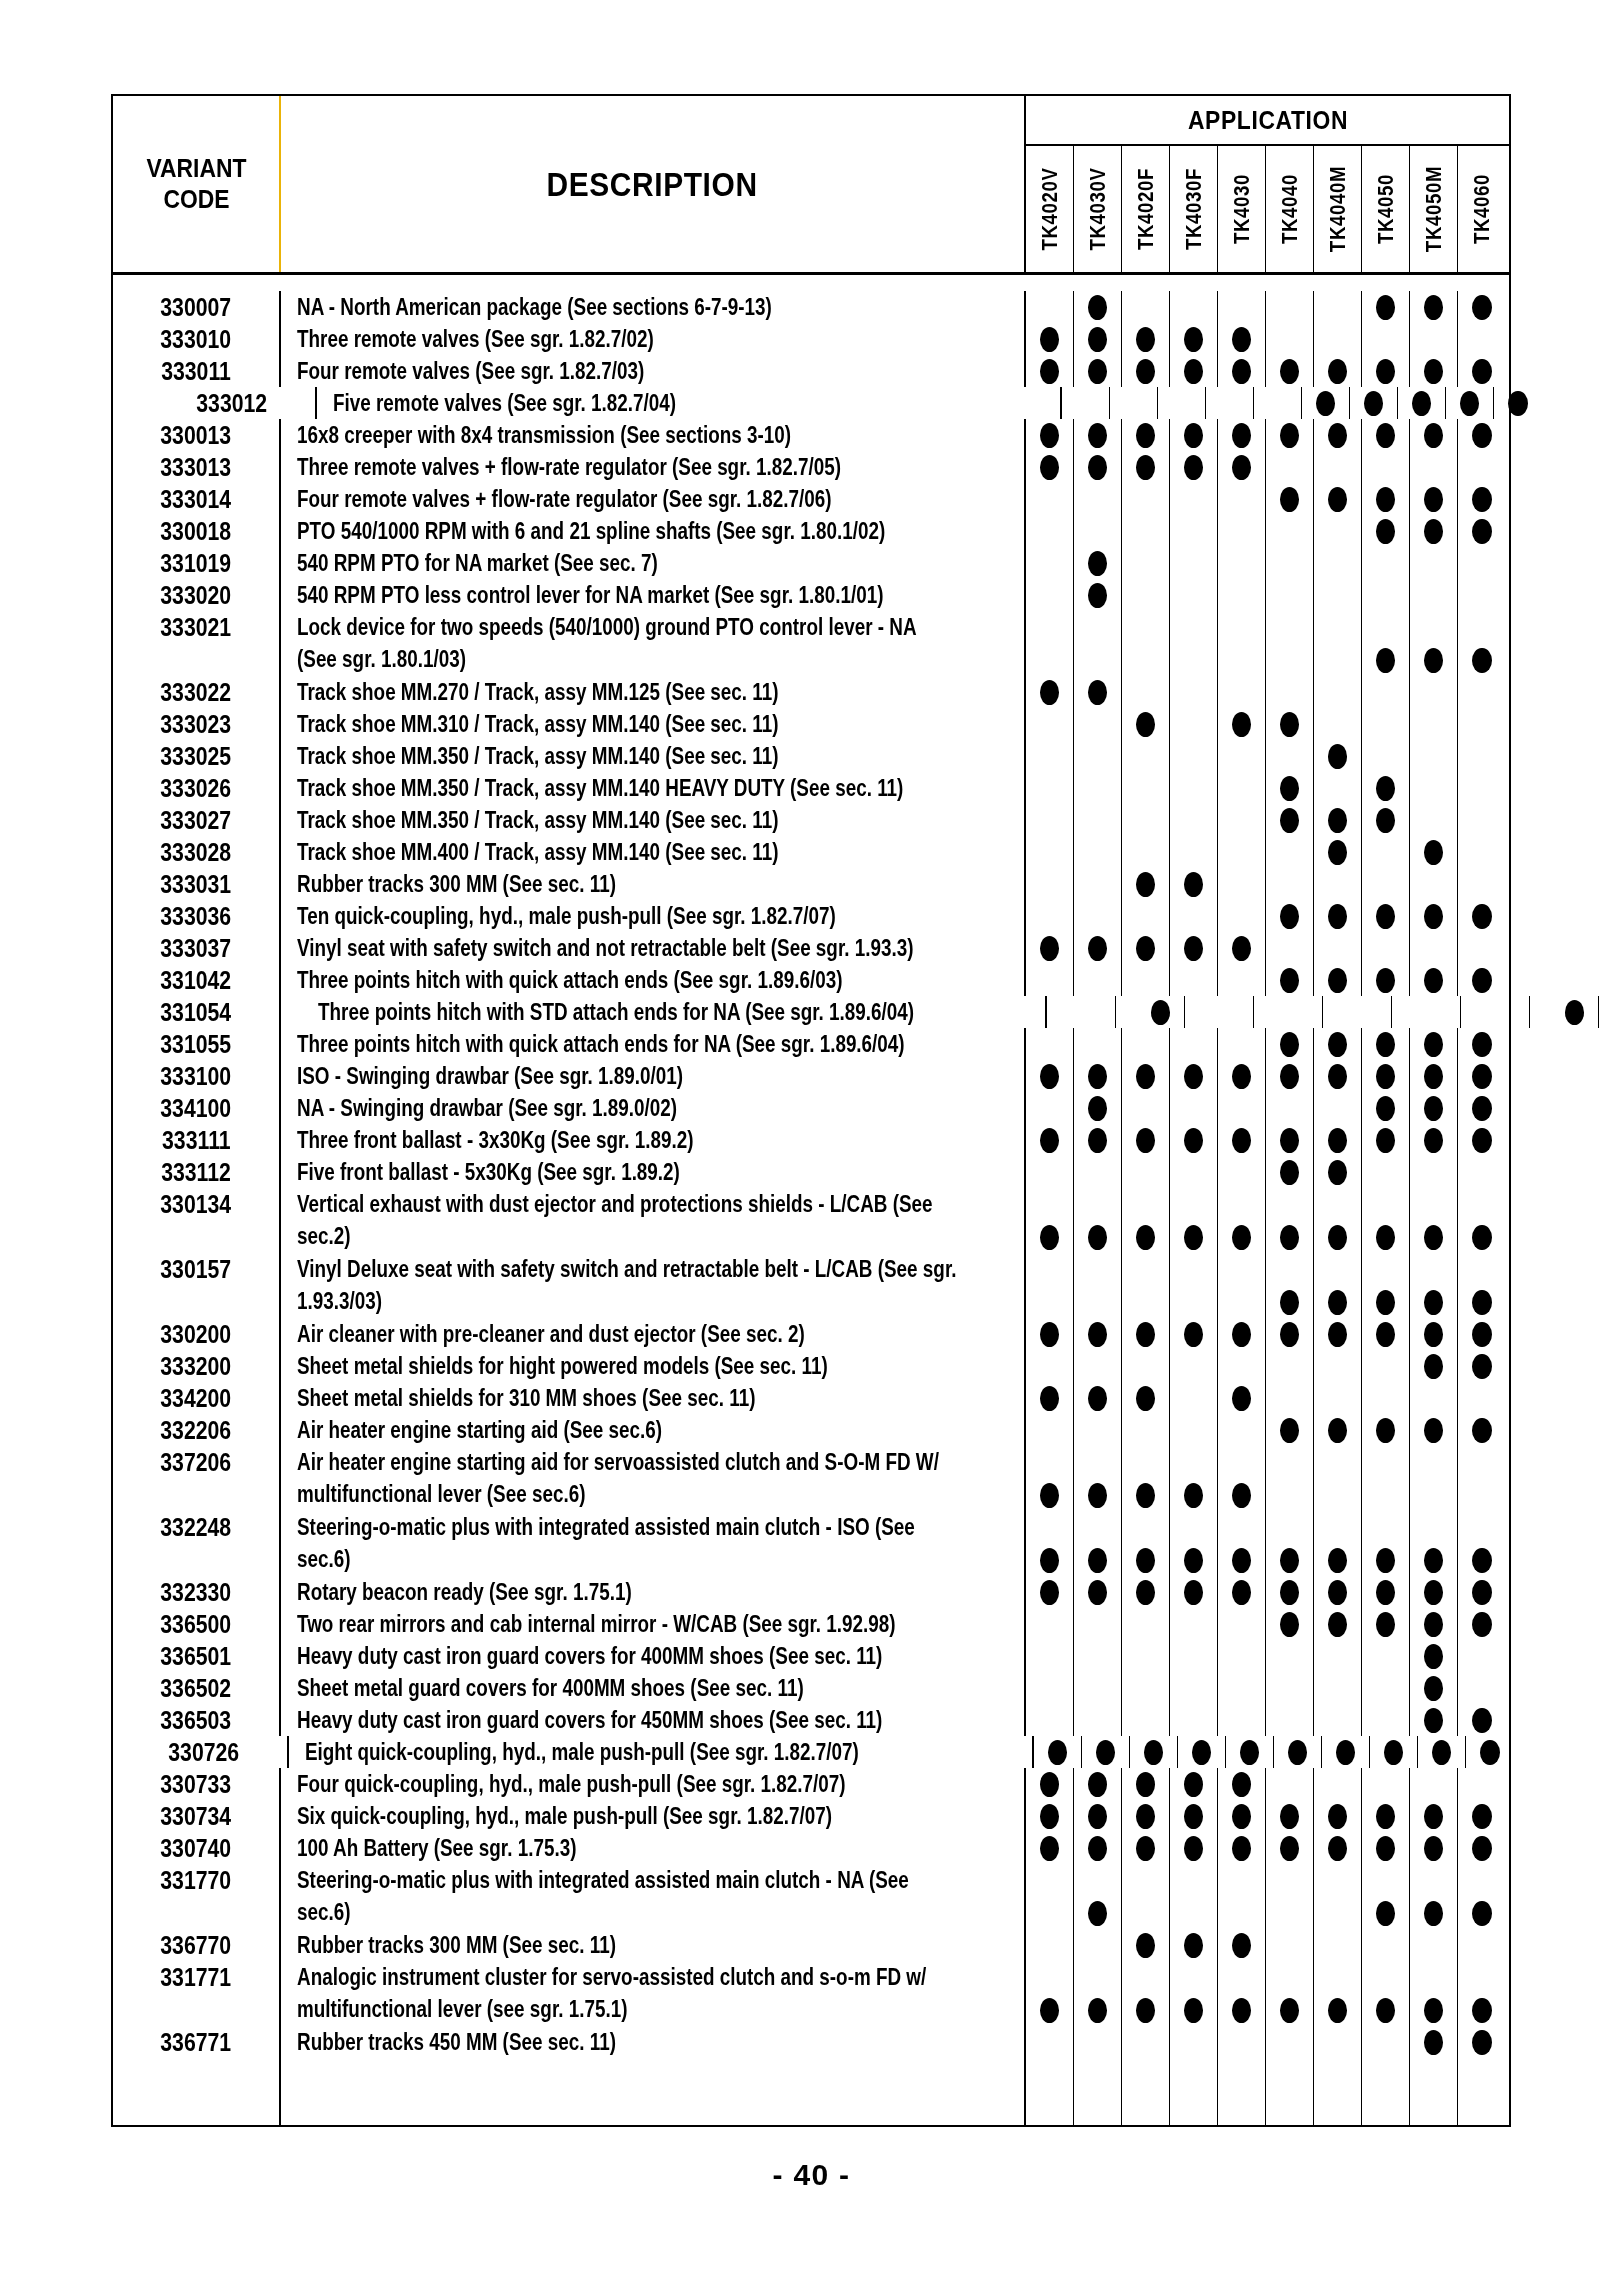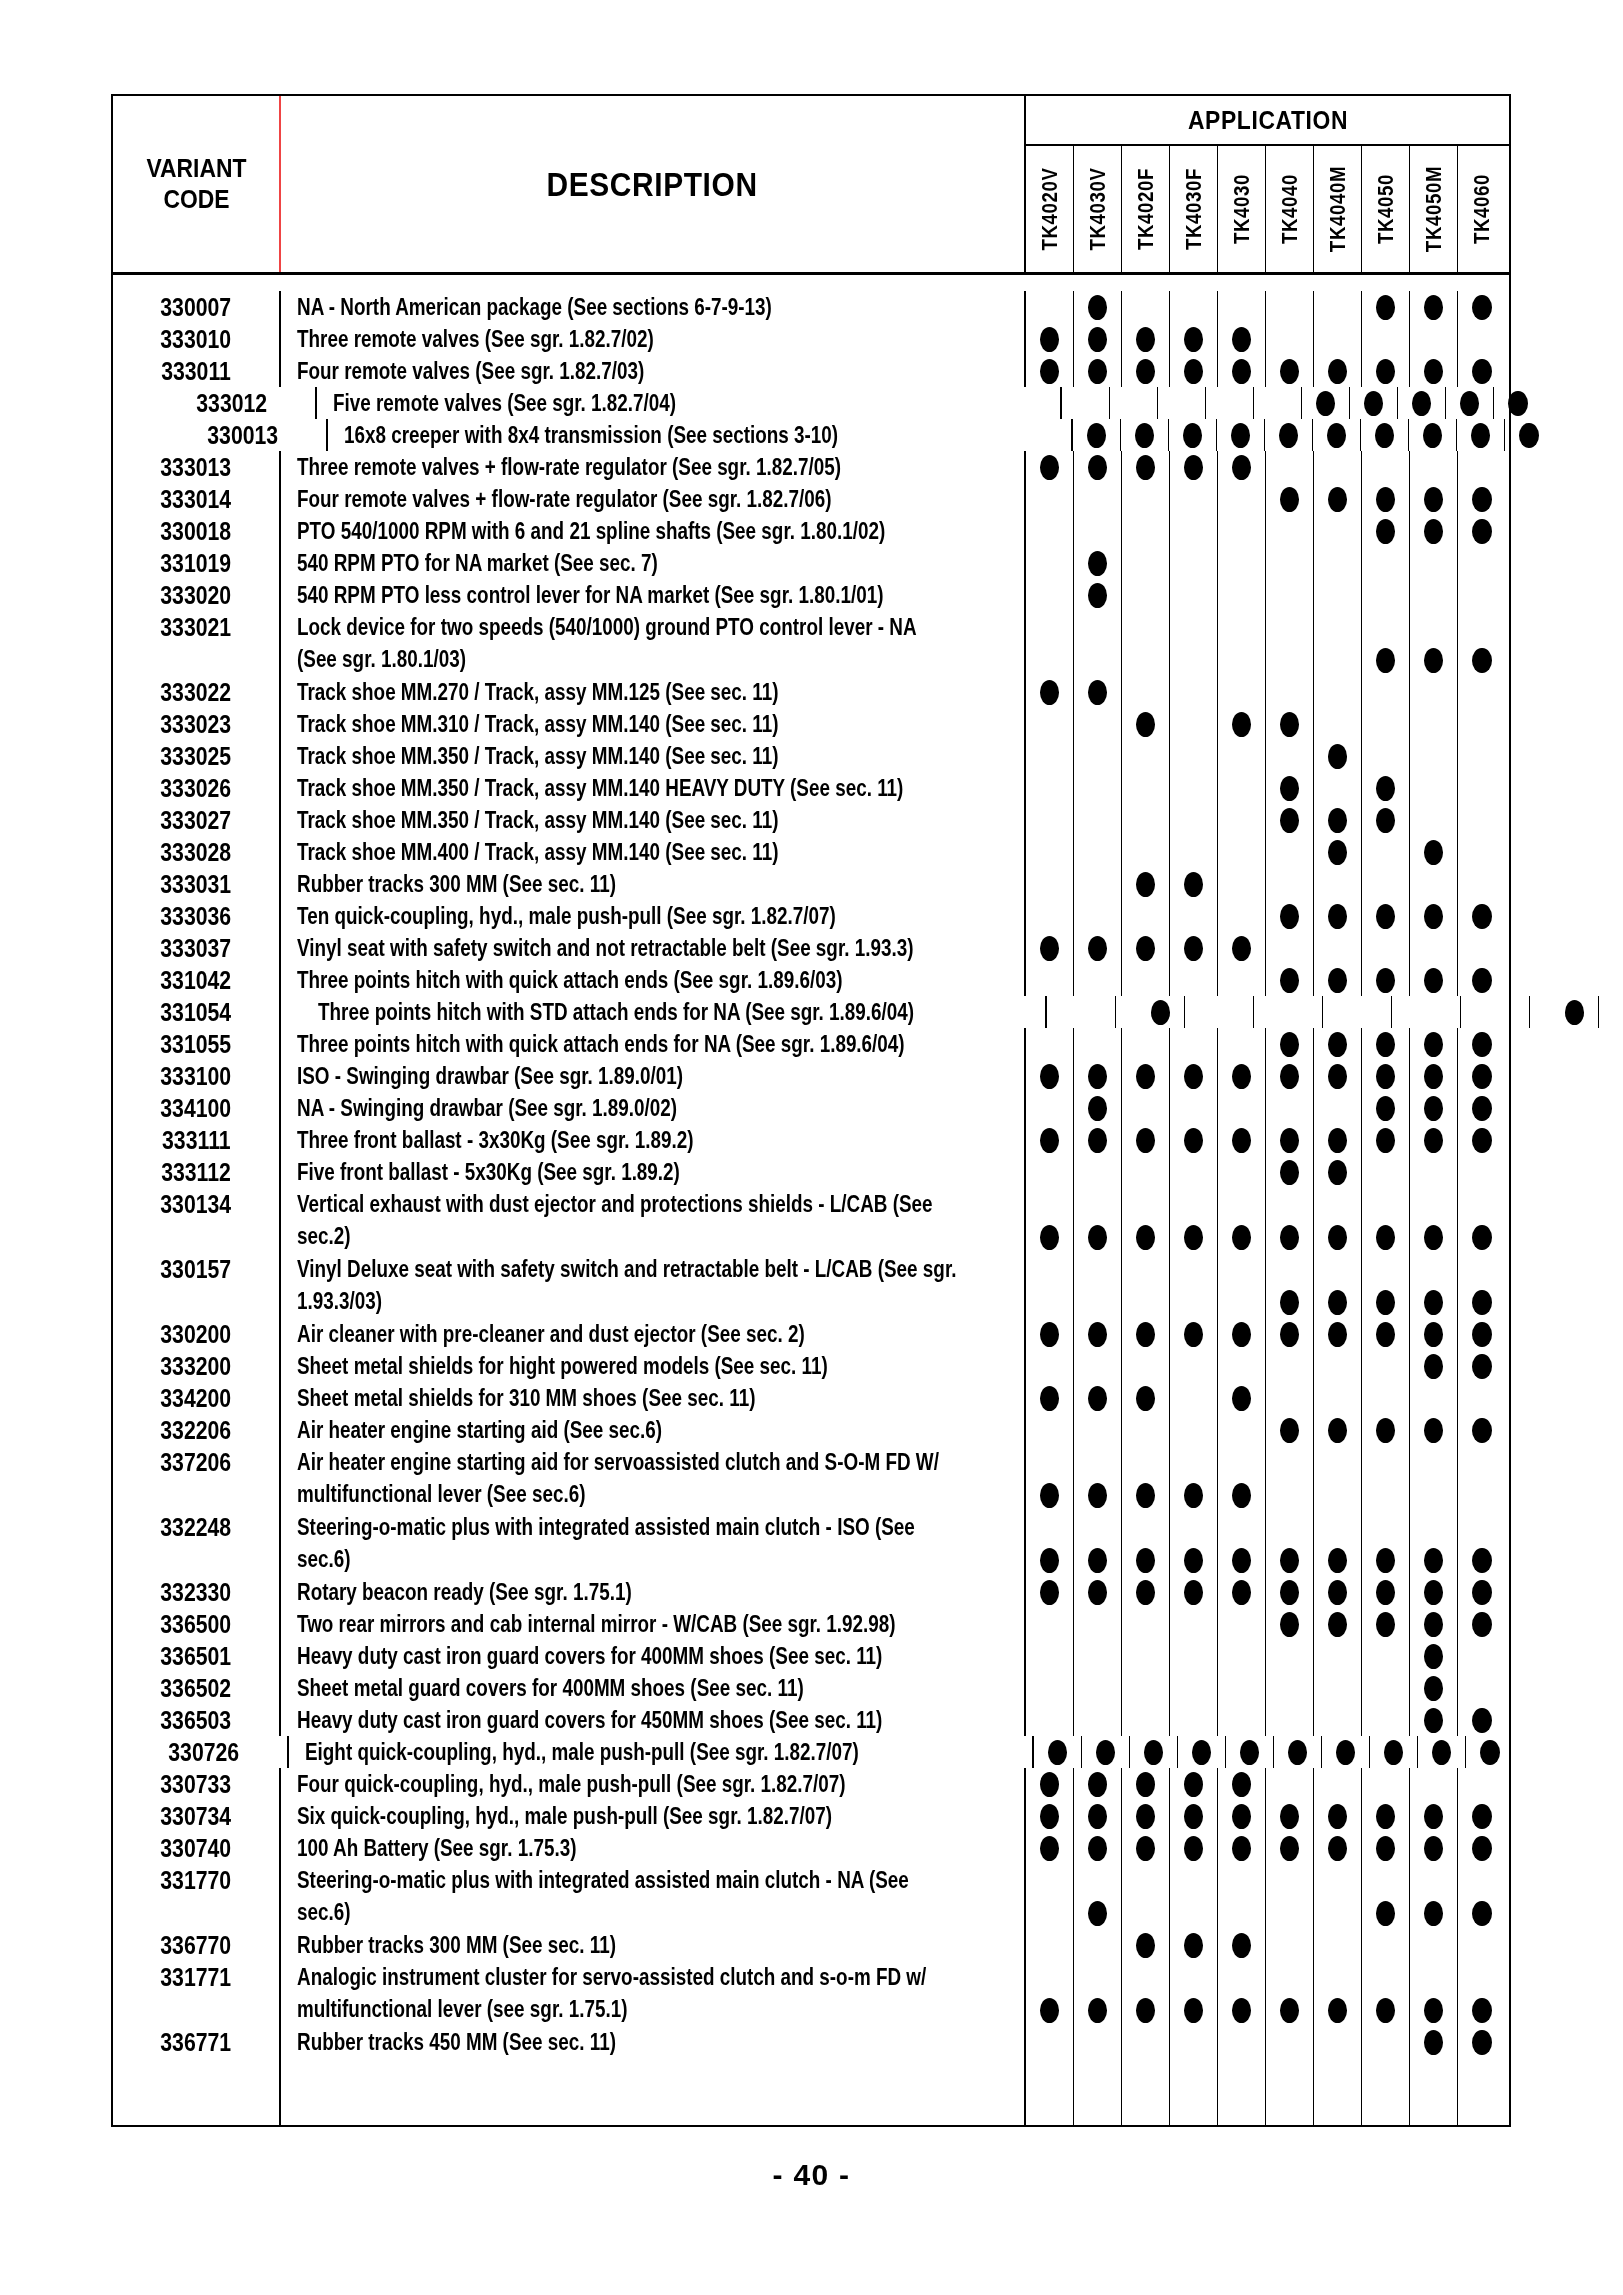--- a/index.html
+++ b/index.html
@@ -11,21 +11,21 @@
   .vtable {
     position:absolute; left:111px; top:94px; width:1400px; height:2033px;
     border:2.6px solid #000; box-sizing:border-box;
     display:flex; flex-direction:column;
   }
   
   .thead {
     display:grid; grid-template-columns:168px 745px 483px;
     height:176px; border-bottom:3.9px solid #000; flex:0 0 auto;
   }
-  .h-code { border-right:2px solid #ef4444; display:flex; align-items:center; justify-content:center; }
+  .h-code { border-right:2px solid #eab308; display:flex; align-items:center; justify-content:center; }
   .h-code .lbl { width:137px; text-align:center; font-size:26px; font-weight:700; line-height:1.2;
                  transform:scaleX(0.88); transform-origin:50% 50%; }
   .h-desc { border-right:2px solid #000; display:flex; align-items:center; justify-content:center; }
   .h-desc .lbl { font-size:34px; font-weight:700; letter-spacing:0.7px;
                  transform:scaleX(0.88); transform-origin:50% 50%; white-space:nowrap; }
   .h-app { display:flex; flex-direction:column; }
   .h-app-title { height:48px; border-bottom:2px solid #000; display:flex; align-items:center; justify-content:center; }
   .h-app-title .lbl { font-size:26px; font-weight:700; letter-spacing:0.7px;
                       transform:scaleX(0.88); transform-origin:50% 50%; white-space:nowrap; }
   .h-models { flex:1; display:grid; grid-template-columns:repeat(10,48px); }
@@ -217,21 +217,21 @@
           <div class="c-app">
             <div class="dot"></div>
           </div>
           <div class="c-app">
             <div class="dot"></div>
           </div>
           <div class="c-app">
             <div class="dot"></div>
           </div>
         </div>
-        <div class="trow" style="height: 32px; margin-left: 47px;">
+        <div class="trow" style="height: 32px;">
           <div class="c-code"><span class="cx">330013</span></div>
           <div class="c-desc">
             <div class="line"><span class="cx">16x8 creeper with 8x4 transmission (See sections 3-10)</span></div>
           </div>
           <div class="c-app">
             <div class="dot"></div>
           </div>
           <div class="c-app">
             <div class="dot"></div>
           </div>

